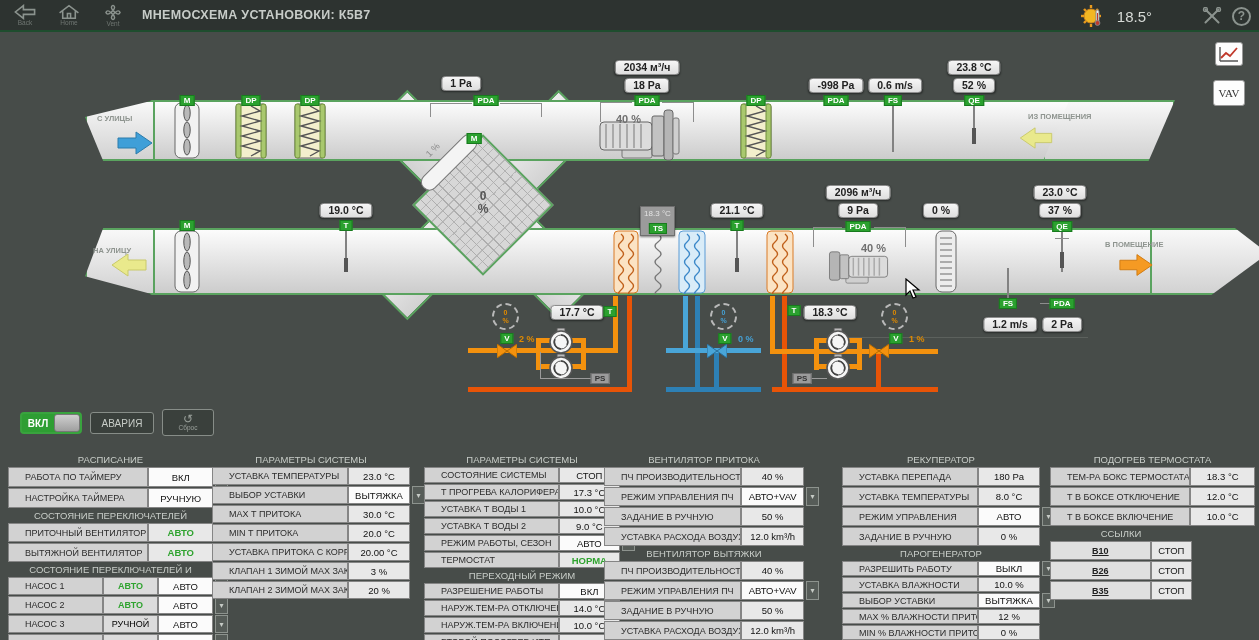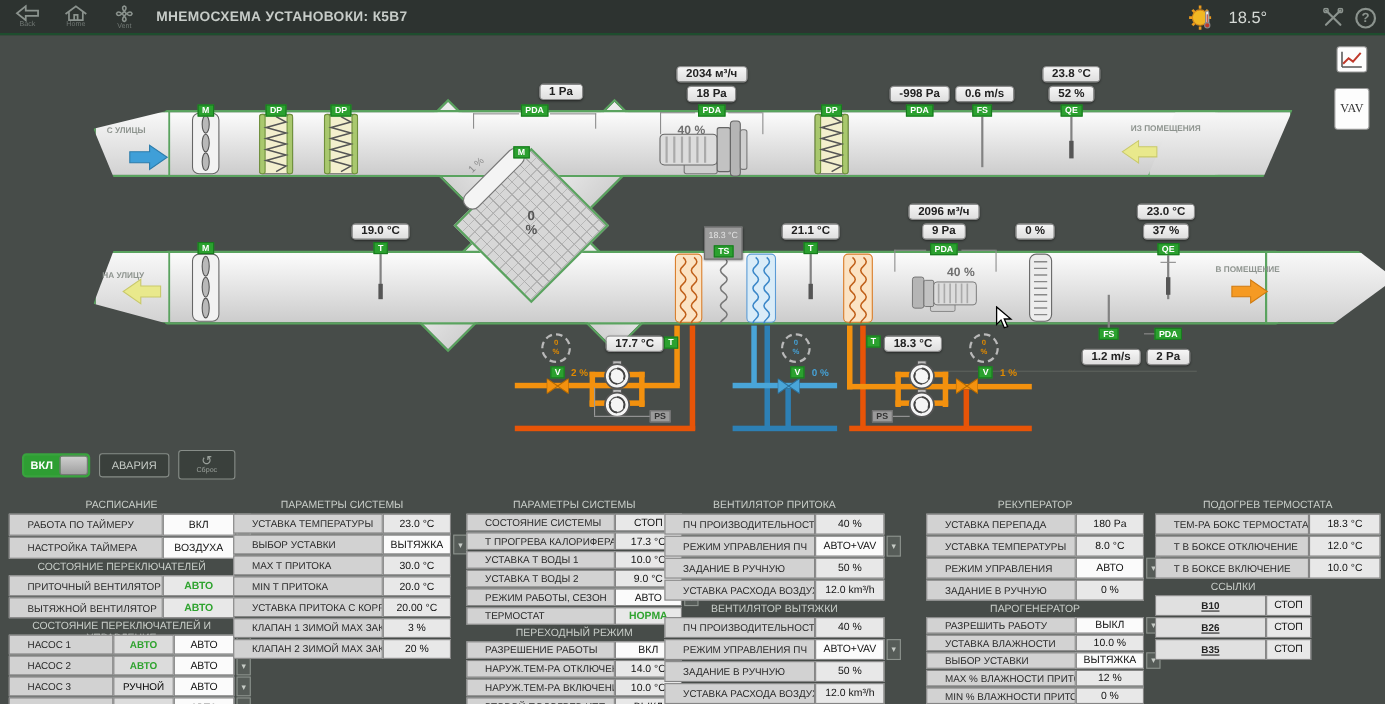--- a/index.html
+++ b/index.html
@@ -53,21 +53,21 @@
            border:1px solid #6f6f6f; box-shadow:0 1px 2px rgba(0,0,0,.5); z-index:6;
            font-size:8px; color:#e3e3e3; text-align:center; padding-top:2px; }
   .hxlbl { position:absolute; left:470px; top:190px; width:26px; text-align:center; font-size:12px;
            font-weight:bold; color:#555; z-index:5; line-height:1.1; word-spacing:20px; }
   .byplbl { position:absolute; left:425px; top:145px; font-size:9px; color:#8a8a8a; transform:rotate(-45deg); z-index:5; }
   .sideline { position:absolute; height:1px; background:#5c615d; z-index:1; }
 
   
   .wbtn { position:absolute; background:#fdfdfd; border:1px solid #999; border-radius:3px; z-index:8;
           display:flex; align-items:center; justify-content:center; }
-  #vav-btn { left:1213px; top:80px; width:32px; height:38px; font-family:"Liberation Serif", serif;
+  #vav-btn { left:1213px; top:80px; width:32px; height:26px; font-family:"Liberation Serif", serif;
              font-size:11px; color:#333; }
 
   
   #pwr-toggle { position:absolute; left:20px; top:412px; width:62px; height:22px; border:2px solid #39a33e;
                 border-radius:4px; background:#2e9e33; display:flex; z-index:8; }
   #pwr-toggle .lab { flex:1; color:#fff; font-size:10px; font-weight:bold; display:flex; align-items:center; justify-content:center; }
   #pwr-toggle .knob { width:26px; background:linear-gradient(#cfcfcf,#9f9f9f); border:1px solid #777; border-radius:3px; }
   #alarm-btn { position:absolute; left:90px; top:412px; width:64px; height:22px; background:#3a403c;
                border:1px solid #878d88; border-radius:3px; color:#c8cdc8; font-size:10px; display:flex;
                align-items:center; justify-content:center; z-index:8; }
@@ -236,21 +236,21 @@
   <div class="pct-gray" style="left:616px;top:113px;">40 %</div>
 
   <svg style="position:absolute;left:740px;top:103px;z-index:4" width="32" height="56" viewBox="0 0 32 56">
     <rect x="1" y="1" width="30" height="54" rx="3" fill="#f3efcd" stroke="#666"></rect>
     <rect x="1" y="1" width="5" height="54" rx="2" fill="#a9c86e" stroke="#70903c"></rect>
     <rect x="26" y="1" width="5" height="54" rx="2" fill="#a9c86e" stroke="#70903c"></rect>
     <path d="M16 3 L25 8 L7 13 L25 18 L7 23 L25 28 L7 33 L25 38 L7 43 L25 48 L16 53" fill="none" stroke="#555" stroke-width="1.4"></path>
   </svg>
   <div class="tag" style="left:756px;top:95px;">DP</div>
 
-  <div class="pill" style="left:510px;top:76px;">1 Pa</div>
+  <div class="pill" style="left:461px;top:76px;">1 Pa</div>
   <div class="tag" style="left:486px;top:95px;">PDA</div>
   <div class="bline" style="left:430px;top:103px;width:42px;height:1px;"></div>
   <div class="bline" style="left:500px;top:103px;width:42px;height:1px;"></div>
   <div class="bline" style="left:430px;top:103px;width:1px;height:14px;"></div>
   <div class="bline" style="left:541px;top:103px;width:1px;height:14px;"></div>
 
   <div class="pill" style="left:647px;top:60px;">2034 м³/ч</div>
   <div class="pill" style="left:647px;top:78px;">18 Pa</div>
   <div class="tag" style="left:647px;top:95px;">PDA</div>
   <div class="bline" style="left:600px;top:102px;width:32px;height:1px;"></div>
@@ -481,21 +481,21 @@
 <div class="tcol" style="left:8px;width:205px;">
   <div class="tbl rh20">
       <div class="t-header">РАСПИСАНИЕ</div>
       <div class="t-row">
         <div class="t-cell t-label">РАБОТА ПО ТАЙМЕРУ</div>
         <div class="t-cell t-value t-white">ВКЛ</div>
         <div class="t-dd">▾</div>
       </div>
       <div class="t-row">
         <div class="t-cell t-label">НАСТРОЙКА ТАЙМЕРА</div>
-        <div class="t-cell t-value t-white">ВОЗДУХА</div>
+        <div class="t-cell t-value t-white">РУЧНУЮ</div>
       </div>
     </div>
   <div class="tbl">
       <div class="t-header">СОСТОЯНИЕ ПЕРЕКЛЮЧАТЕЛЕЙ</div>
       <div class="t-row">
         <div class="t-cell t-label">ПРИТОЧНЫЙ ВЕНТИЛЯТОР</div>
         <div class="t-cell t-value green">АВТО</div>
       </div>
       <div class="t-row">
         <div class="t-cell t-label">ВЫТЯЖНОЙ ВЕНТИЛЯТОР</div>

